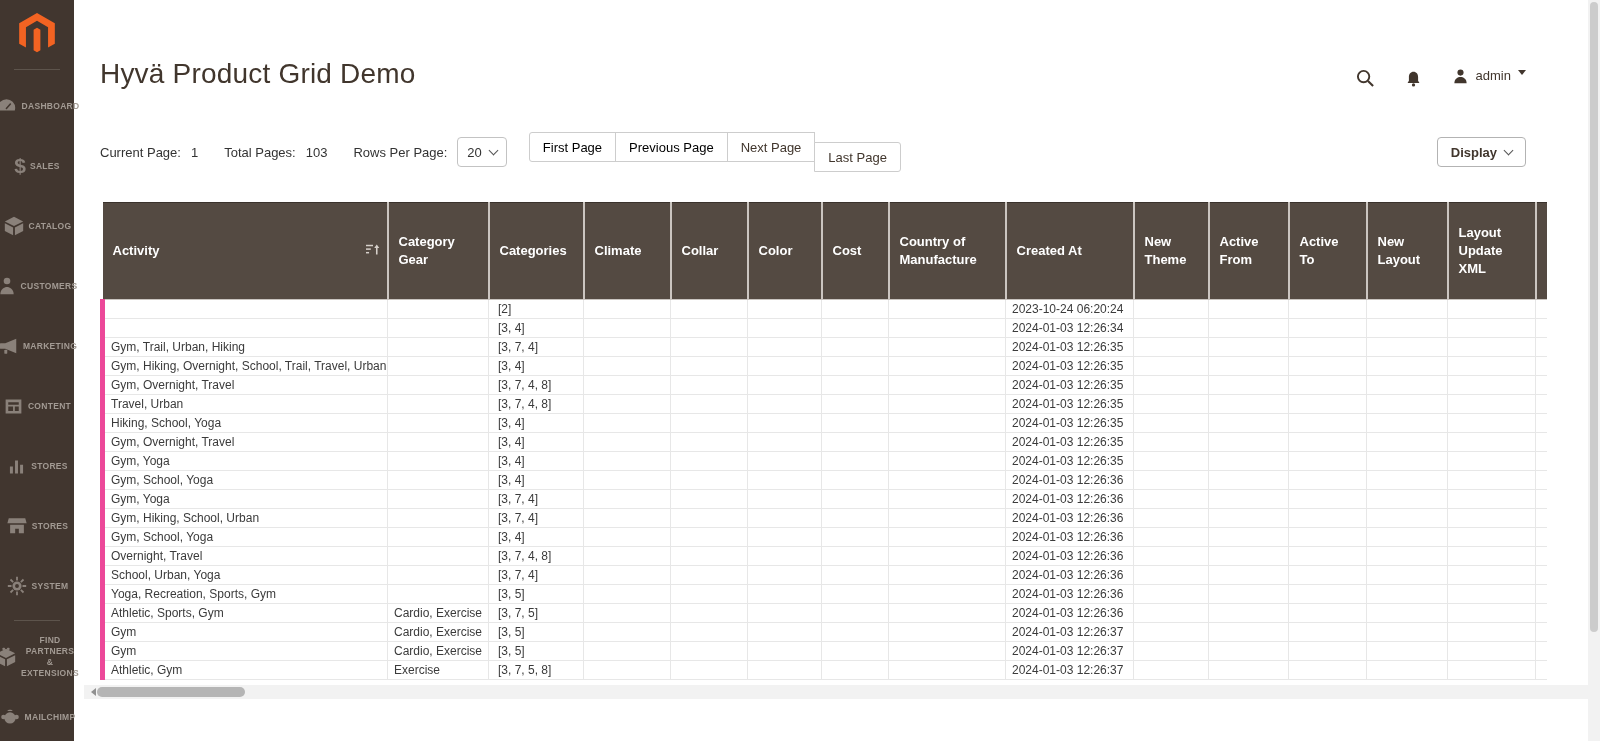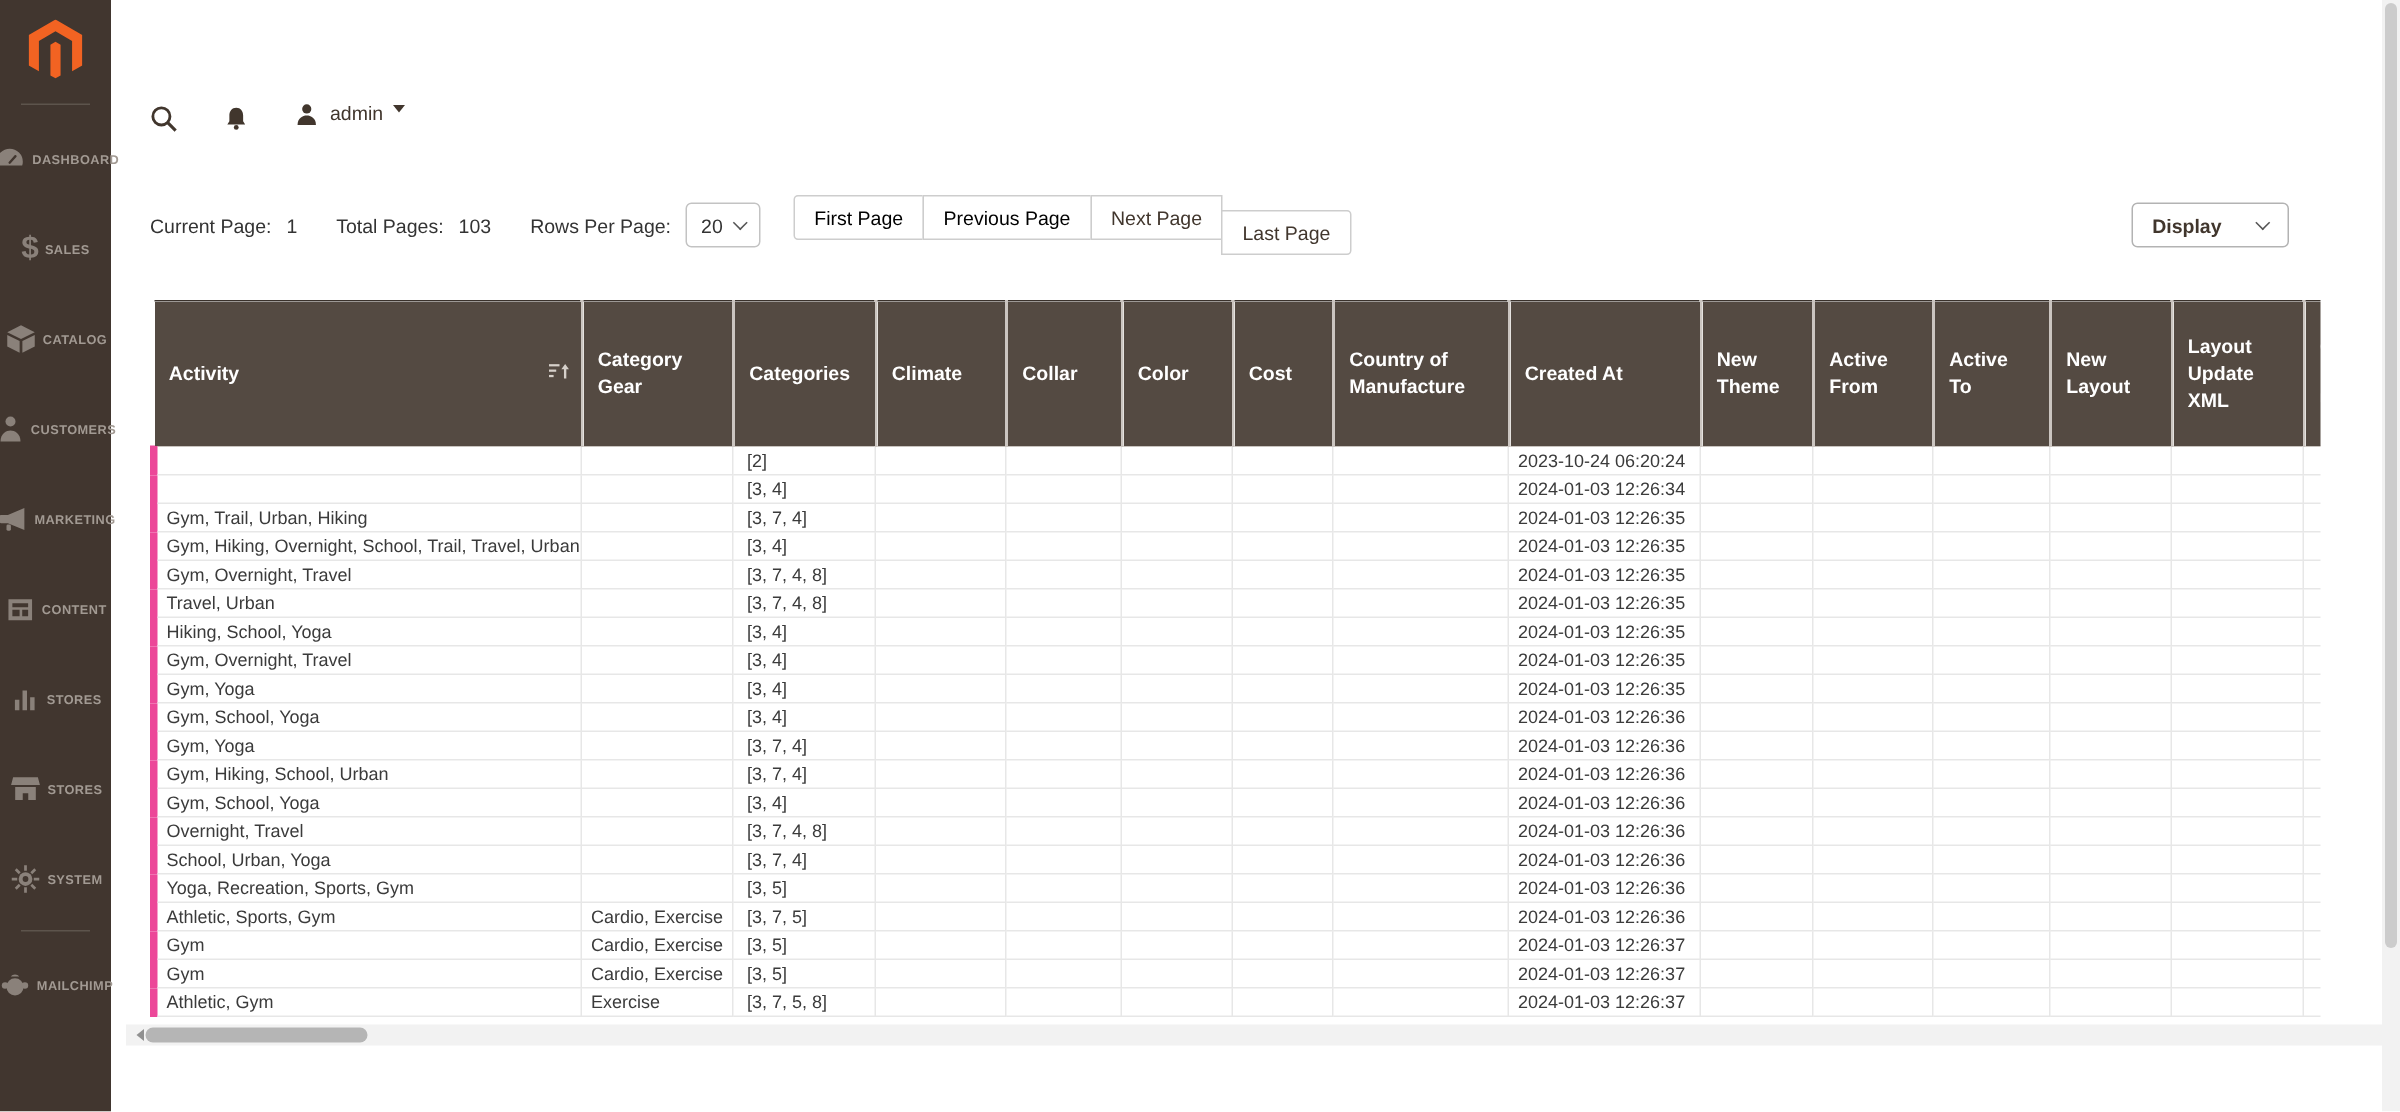--- a/index.html
+++ b/index.html
@@ -38,21 +38,21 @@
   .select{display:inline-flex;align-items:center;gap:8px;height:28px;padding:0 9px;
     border:1px solid #c3c3c3;border-radius:4px;background:#fff;cursor:pointer;margin-right:22px;}
   .chev{width:6px;height:6px;border-right:1.6px solid #555;border-bottom:1.6px solid #555;
     transform:rotate(45deg);margin-top:-3px;}
   .pager{display:flex;}
   .pg-btn{height:30px;padding:0 13px;background:#fff;border:1px solid #cdcdcd;margin-left:-1px;
     font-size:13px;color:#41362d;font-family:inherit;cursor:pointer;}
   .pg-btn:first-child{border-radius:3px 0 0 3px;margin-left:0;}
   .pg-btn:last-child{border-radius:0 3px 3px 0;margin-top:10px;}
   .pg-btn.disabled{color:#000000;cursor:default;}
-  .display-btn{margin-left:auto;height:30px;padding:0 13px;display:flex;align-items:center;gap:24px;
+  .display-btn{margin-left:auto;height:30px;padding:0 13px;display:flex;align-items:center;gap:8px;
     background:#fff;border:1px solid #b3b3b3;border-radius:4px;font-size:13px;font-weight:600;
     color:#41362d;font-family:inherit;cursor:pointer;justify-content:space-between;}
 
   
   .table-wrap{margin:30px 0 0 26px;width:1447px;overflow:hidden;}
   table{table-layout:fixed;border-collapse:collapse;width:1503px;}
   thead th{background:#544A42;color:#fff;font-size:13px;font-weight:700;text-align:left;
     vertical-align:middle;padding:10px 6px 10px 10px;height:97px;box-sizing:border-box;
     border-right:2px solid #cbc5c0;border-top:1px solid #3a322c;border-bottom:1px solid #c9c4bf;
     white-space:pre-line;line-height:18px;position:relative;cursor:pointer;}
@@ -161,34 +161,48 @@
               <path d="M11 2h2v4h-2zM11 18h2v4h-2zM2 11h4v2H2zM18 11h4v2h-4zM4.2 5.6l1.4-1.4 2.9 2.9L7.1 8.5zM15.5 16.9l1.4-1.4 2.9 2.9-1.4 1.4zM18.4 4.2l1.4 1.4-2.9 2.9-1.4-1.4zM5.6 19.8l-1.4-1.4 2.9-2.9 1.4 1.4z"></path>
               <circle cx="12" cy="12" r="2.1" fill="#41362F"></circle>
             </svg>
           </span>
           <span class="nav-label">SYSTEM</span>
         </a>
         <div class="nav-divider"></div>
         <a class="nav-item">
           <span class="nav-icon">
             <svg viewBox="0 0 24 24" width="22" height="22" fill="currentColor">
+              <path d="M12 3 22 8 12 13 2 8Z"></path>
+              <path d="M2 10 11 14.5 V22 L2 17.5Z"></path>
+              <path d="M22 10 13 14.5 V22 L22 17.5Z"></path>
+              <rect x="8" y="2" width="3" height="2.4" rx="1"></rect>
+              <rect x="13" y="2" width="3" height="2.4" rx="1"></rect>
+            </svg>
+          </span>
+          <span class="nav-label">FIND PARTNERS
+&amp; EXTENSIONS</span>
+        </a>
+        <a class="nav-item">
+          <span class="nav-icon">
+            <svg viewBox="0 0 24 24" width="22" height="22" fill="currentColor">
               <circle cx="12" cy="13" r="6.2"></circle>
               <circle cx="4.8" cy="12" r="2.4"></circle>
               <circle cx="19.2" cy="12" r="2.4"></circle>
               <path d="M9 5.5c1-2 5-2 6 0z"></path>
             </svg>
           </span>
           <span class="nav-label">MAILCHIMP</span>
         </a>
       </nav>
   </aside>
 
   <main class="main">
 
     <div class="page-header">
+      <h1 class="title">Hyvä Product Grid Demo</h1>
       <div class="actions">
         <span class="hicon">
           <svg viewBox="0 0 20 20" width="19" height="19">
               <circle cx="8" cy="8" r="6" fill="none" stroke="currentColor" stroke-width="2"></circle>
               <line x1="12.6" y1="12.6" x2="18" y2="18" stroke="currentColor" stroke-width="2.2"></line>
             </svg>
         </span>
         <span class="hicon">
           <svg viewBox="0 0 20 20" width="17" height="18">
               <path d="M10 1.5C6.6 1.5 4.6 4.3 4.6 7.6v4.6L3 14.8h14l-1.6-2.6V7.6c0-3.3-2-6.1-5.4-6.1z" fill="currentColor"></path>

